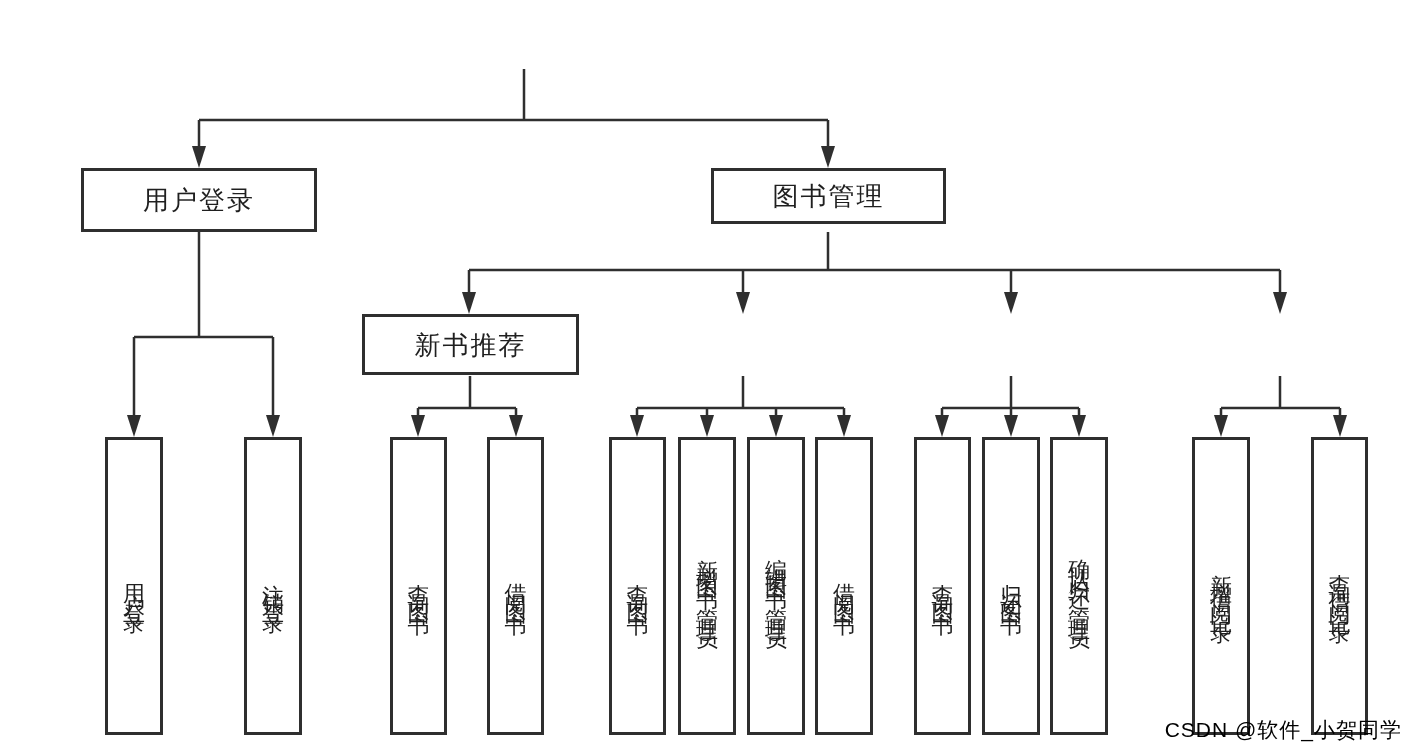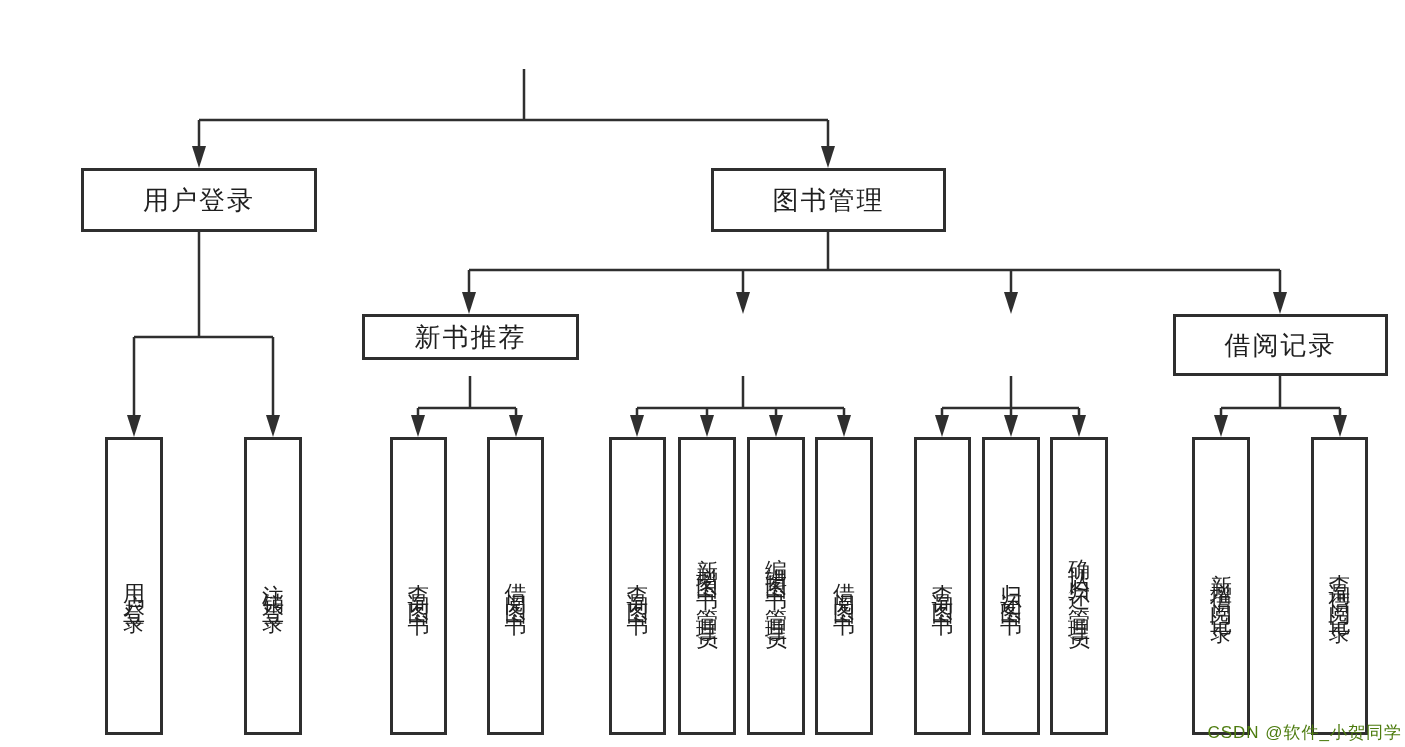--- a/index.html
+++ b/index.html
@@ -14,21 +14,21 @@
     display:flex;align-items:center;justify-content:center;
     line-height:1;
   }
   .h{font-size:26px;letter-spacing:2px;white-space:nowrap;}
   .v{
     writing-mode:vertical-rl;text-orientation:mixed;
     font-size:22px;letter-spacing:10px;
   }
   .watermark{
     position:absolute;right:3px;bottom:3px;
-    font-size:17px;color:#4d7c0f;letter-spacing:1px;white-space:nowrap;
+    font-size:21px;color:#000000;letter-spacing:1px;white-space:nowrap;
   }
 </style>
 </head>
 <body>
 
 <div class="stage">
 
   <svg class="wires" viewBox="0 0 1405 747" aria-hidden="true">
 
     <path d="M524 69 V120 M199 120 H828 M199 120 V148 M828 120 V148
@@ -63,24 +63,23 @@
       <polygon points="1004,415 1018,415 1011,437"></polygon>
       <polygon points="1072,415 1086,415 1079,437"></polygon>
 
       <polygon points="1214,415 1228,415 1221,437"></polygon>
       <polygon points="1333,415 1347,415 1340,437"></polygon>
     </g>
   </svg>
 
 
   <div class="node h" style="left:81px;top:168px;width:236px;height:64px">用户登录</div>
-  <div class="node h" style="left:711px;top:168px;width:235px;height:64px">图书管理</div>
+  <div class="node h" style="left:711px;top:168px;width:235px;height:56px">图书管理</div>
 
-  <div class="node h" style="left:362px;top:314px;width:217px;height:46px">新书推荐</div>
-  <div class="node h" style="left:1173px;top:314px;width:215px;height:62px">借阅记录</div>
+  <div class="node h" style="left:362px;top:314px;width:217px;height:61px">新书推荐</div>
 
   <div class="node v" style="left:105px;top:437px;width:58px;height:298px">用户登录</div>
   <div class="node v" style="left:244px;top:437px;width:58px;height:298px">注销登录</div>
 
   <div class="node v" style="left:390px;top:437px;width:57px;height:298px">查询图书</div>
   <div class="node v" style="left:487px;top:437px;width:57px;height:298px">借阅图书</div>
 
   <div class="node v" style="left:609px;top:437px;width:57px;height:298px">查询图书</div>
   <div class="node v" style="left:678px;top:437px;width:58px;height:298px">新增图书（管理员）</div>
   <div class="node v" style="left:747px;top:437px;width:58px;height:298px">编辑图书（管理员）</div>

